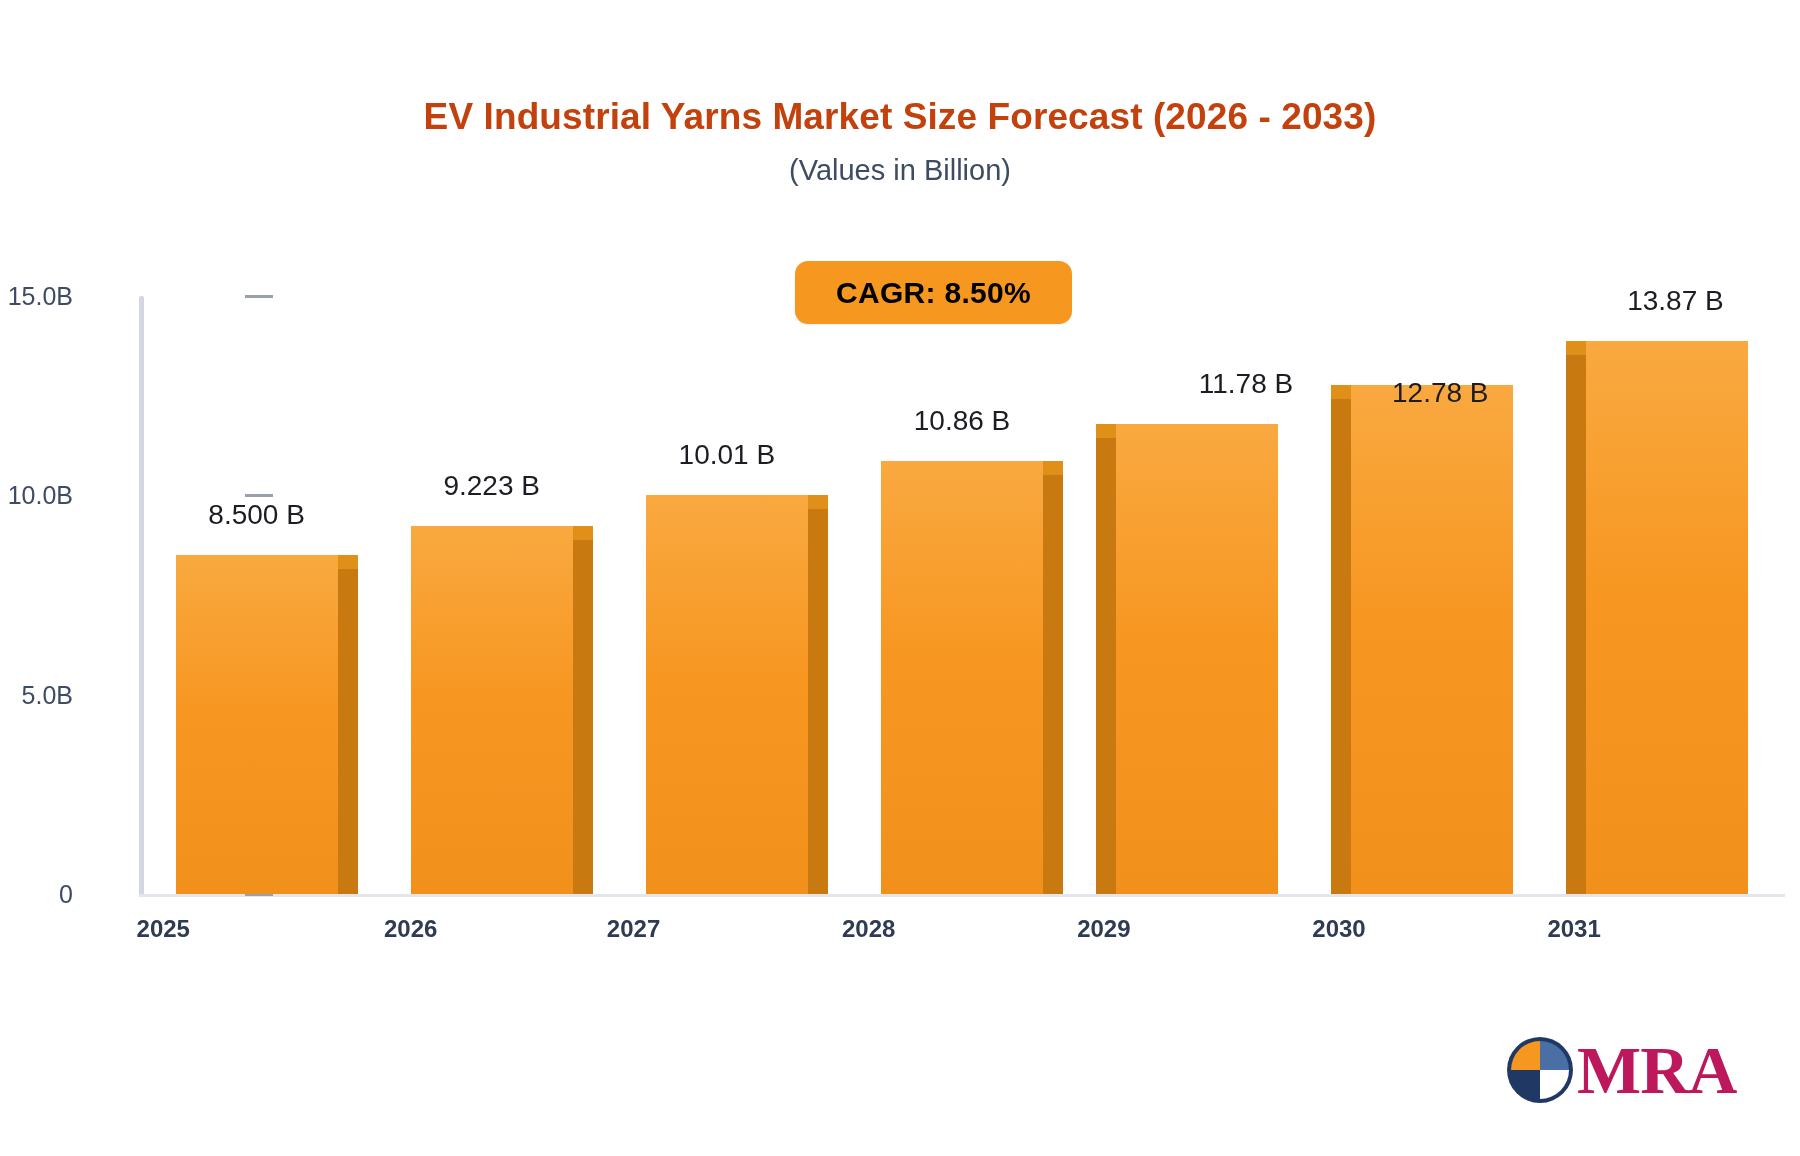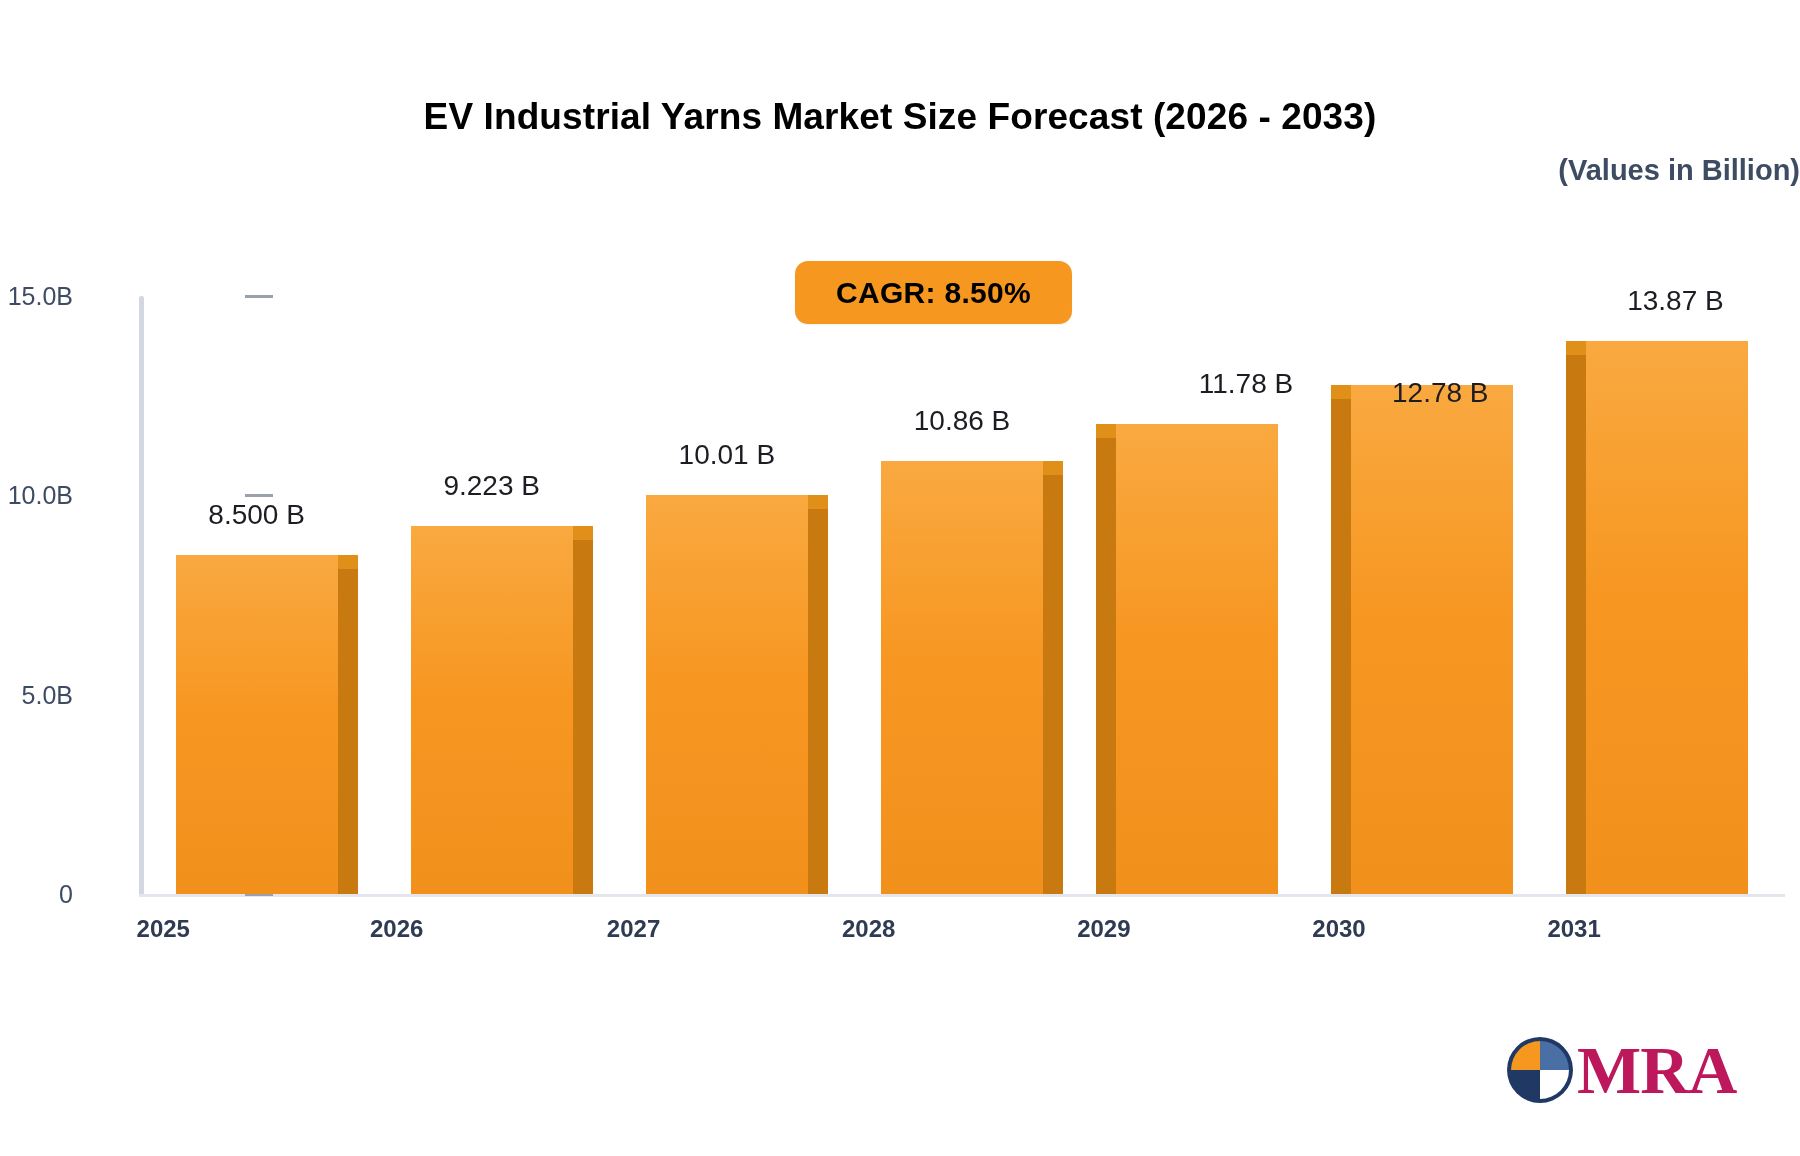--- a/index.html
+++ b/index.html
@@ -22,31 +22,30 @@
   .title-block {
     position: absolute;
     top: 96px;
     left: 0;
     width: 1800px;
     text-align: center;
   }
   #chart-title {
     font-size: 37px;
     font-weight: bold;
-    color: #000000;
+    color: #c2410c;
     letter-spacing: 0.1px;
     line-height: 1.15;
   }
   #chart-subtitle {
     margin-top: 15px;
     font-size: 29px;
-    font-weight: bold;
+    font-weight: normal;
     color: #3d4b63;
     line-height: 1.15;
-    text-align: right;
   }
 
   
   #cagr-badge {
     position: absolute;
     top: 261px;
     left: 795px;
     width: 277px;
     height: 63px;
     background: #f6971f;
@@ -250,21 +249,21 @@
         <div class="bar-value" style="left: 1171.29px; top: 38.504px; margin-top: 48px;">12.78 B</div>
         <div class="bar-slot" style="left: 1447.43px; width: 162px; height: 552.951px;">
           <div class="bar-body" style="height: 552.951px;"></div>
           <div class="bar-side left" style="height: 538.951px;"></div>
           <div class="bar-cap left" style="bottom: 538.951px;"></div>
         </div>
         <div class="bar-value" style="left: 1406.43px; top: -4.95067px;">13.87 B</div>
       </div>
     <div id="x-labels">
         <div class="x-label" style="left: -2.42857px;">2025</div>
-        <div class="x-label" style="left: 231px;">2026</div>
+        <div class="x-label" style="left: 245px;">2026</div>
         <div class="x-label" style="left: 467.857px;">2027</div>
         <div class="x-label" style="left: 703px;">2028</div>
         <div class="x-label" style="left: 938.143px;">2029</div>
         <div class="x-label" style="left: 1173.29px;">2030</div>
         <div class="x-label" style="left: 1408.43px;">2031</div>
       </div>
   </div>
 
   <div id="logo">
     <svg width="70" height="70" viewBox="0 0 70 70">

